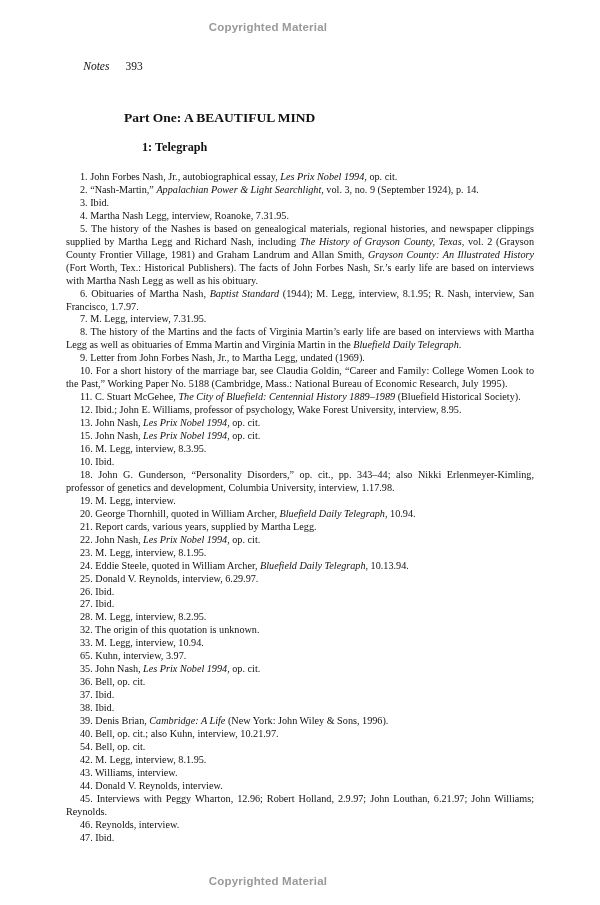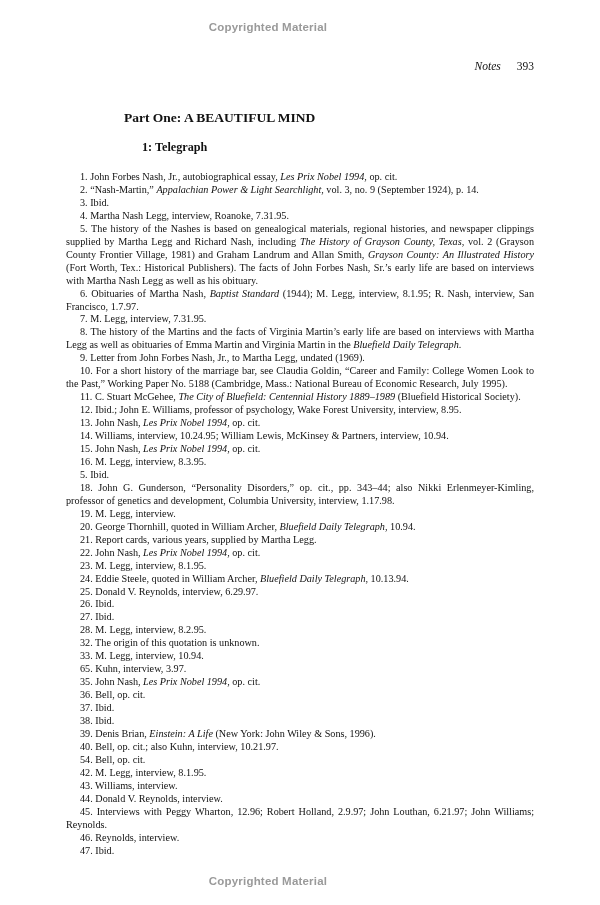--- a/index.html
+++ b/index.html
@@ -37,21 +37,20 @@
   .watermark.bottom { bottom: 18px; }
 
   .content {
     position: absolute;
     left: 66px;
     top: 48px;
     width: 468px;
   }
 
   .runhead {
-    text-align: right;
     font-size: 11.5px;
     margin-bottom: 26px;
     white-space: pre;
   }
   .runhead .rh-label {
     font-style: italic;
   }
   .runhead .rh-page {
     font-style: normal;
     margin-left: 16px;
@@ -104,43 +103,42 @@
         <p class="note">4. Martha Nash Legg, interview, Roanoke, 7.31.95.</p>
         <p class="note">5. The history of the Nashes is based on genealogical materials, regional histories, and newspaper clippings supplied by Martha Legg and Richard Nash, including <i>The History of Grayson County, Texas</i>, vol. 2 (Grayson County Frontier Village, 1981) and Graham Landrum and Allan Smith, <i>Grayson County: An Illustrated History</i> (Fort Worth, Tex.: Historical Publishers). The facts of John Forbes Nash, Sr.’s early life are based on interviews with Martha Nash Legg as well as his obituary.</p>
         <p class="note">6. Obituaries of Martha Nash, <i>Baptist Standard</i> (1944); M. Legg, interview, 8.1.95; R. Nash, interview, San Francisco, 1.7.97.</p>
         <p class="note">7. M. Legg, interview, 7.31.95.</p>
         <p class="note">8. The history of the Martins and the facts of Virginia Martin’s early life are based on interviews with Martha Legg as well as obituaries of Emma Martin and Virginia Martin in the <i>Bluefield Daily Telegraph</i>.</p>
         <p class="note">9. Letter from John Forbes Nash, Jr., to Martha Legg, undated (1969).</p>
         <p class="note">10. For a short history of the marriage bar, see Claudia Goldin, “Career and Family: College Women Look to the Past,” Working Paper No. 5188 (Cambridge, Mass.: National Bureau of Economic Research, July 1995).</p>
         <p class="note">11. C. Stuart McGehee, <i>The City of Bluefield: Centennial History 1889–1989</i> (Bluefield Historical Society).</p>
         <p class="note">12. Ibid.; John E. Williams, professor of psychology, Wake Forest University, interview, 8.95.</p>
         <p class="note">13. John Nash, <i>Les Prix Nobel 1994</i>, op. cit.</p>
-        <p class="note">14. Williams, interview, 10.24.95; William Lewis, McKinsey &amp; Partners, interview, 10.94.</p>
         <p class="note">15. John Nash, <i>Les Prix Nobel 1994</i>, op. cit.</p>
         <p class="note">16. M. Legg, interview, 8.3.95.</p>
-        <p class="note">5. Ibid.</p>
+        <p class="note">10. Ibid.</p>
         <p class="note">18. John G. Gunderson, “Personality Disorders,” op. cit., pp. 343–44; also Nikki Erlenmeyer-Kimling, professor of genetics and development, Columbia University, interview, 1.17.98.</p>
         <p class="note">19. M. Legg, interview.</p>
         <p class="note">20. George Thornhill, quoted in William Archer, <i>Bluefield Daily Telegraph</i>, 10.94.</p>
         <p class="note">21. Report cards, various years, supplied by Martha Legg.</p>
         <p class="note">22. John Nash, <i>Les Prix Nobel 1994</i>, op. cit.</p>
         <p class="note">23. M. Legg, interview, 8.1.95.</p>
         <p class="note">24. Eddie Steele, quoted in William Archer, <i>Bluefield Daily Telegraph</i>, 10.13.94.</p>
         <p class="note">25. Donald V. Reynolds, interview, 6.29.97.</p>
         <p class="note">26. Ibid.</p>
         <p class="note">27. Ibid.</p>
         <p class="note">28. M. Legg, interview, 8.2.95.</p>
         <p class="note">32. The origin of this quotation is unknown.</p>
         <p class="note">33. M. Legg, interview, 10.94.</p>
         <p class="note">65. Kuhn, interview, 3.97.</p>
         <p class="note">35. John Nash, <i>Les Prix Nobel 1994</i>, op. cit.</p>
         <p class="note">36. Bell, op. cit.</p>
         <p class="note">37. Ibid.</p>
         <p class="note">38. Ibid.</p>
-        <p class="note">39. Denis Brian, <i>Einstein: A Life</i> (New York: John Wiley &amp; Sons, 1996).</p>
+        <p class="note">39. Denis Brian, <i>Cambridge: A Life</i> (New York: John Wiley &amp; Sons, 1996).</p>
         <p class="note">40. Bell, op. cit.; also Kuhn, interview, 10.21.97.</p>
         <p class="note">54. Bell, op. cit.</p>
         <p class="note">42. M. Legg, interview, 8.1.95.</p>
         <p class="note">43. Williams, interview.</p>
         <p class="note">44. Donald V. Reynolds, interview.</p>
         <p class="note">45. Interviews with Peggy Wharton, 12.96; Robert Holland, 2.9.97; John Louthan, 6.21.97; John Williams; Reynolds.</p>
         <p class="note">46. Reynolds, interview.</p>
         <p class="note">47. Ibid.</p>
       </div>
 

